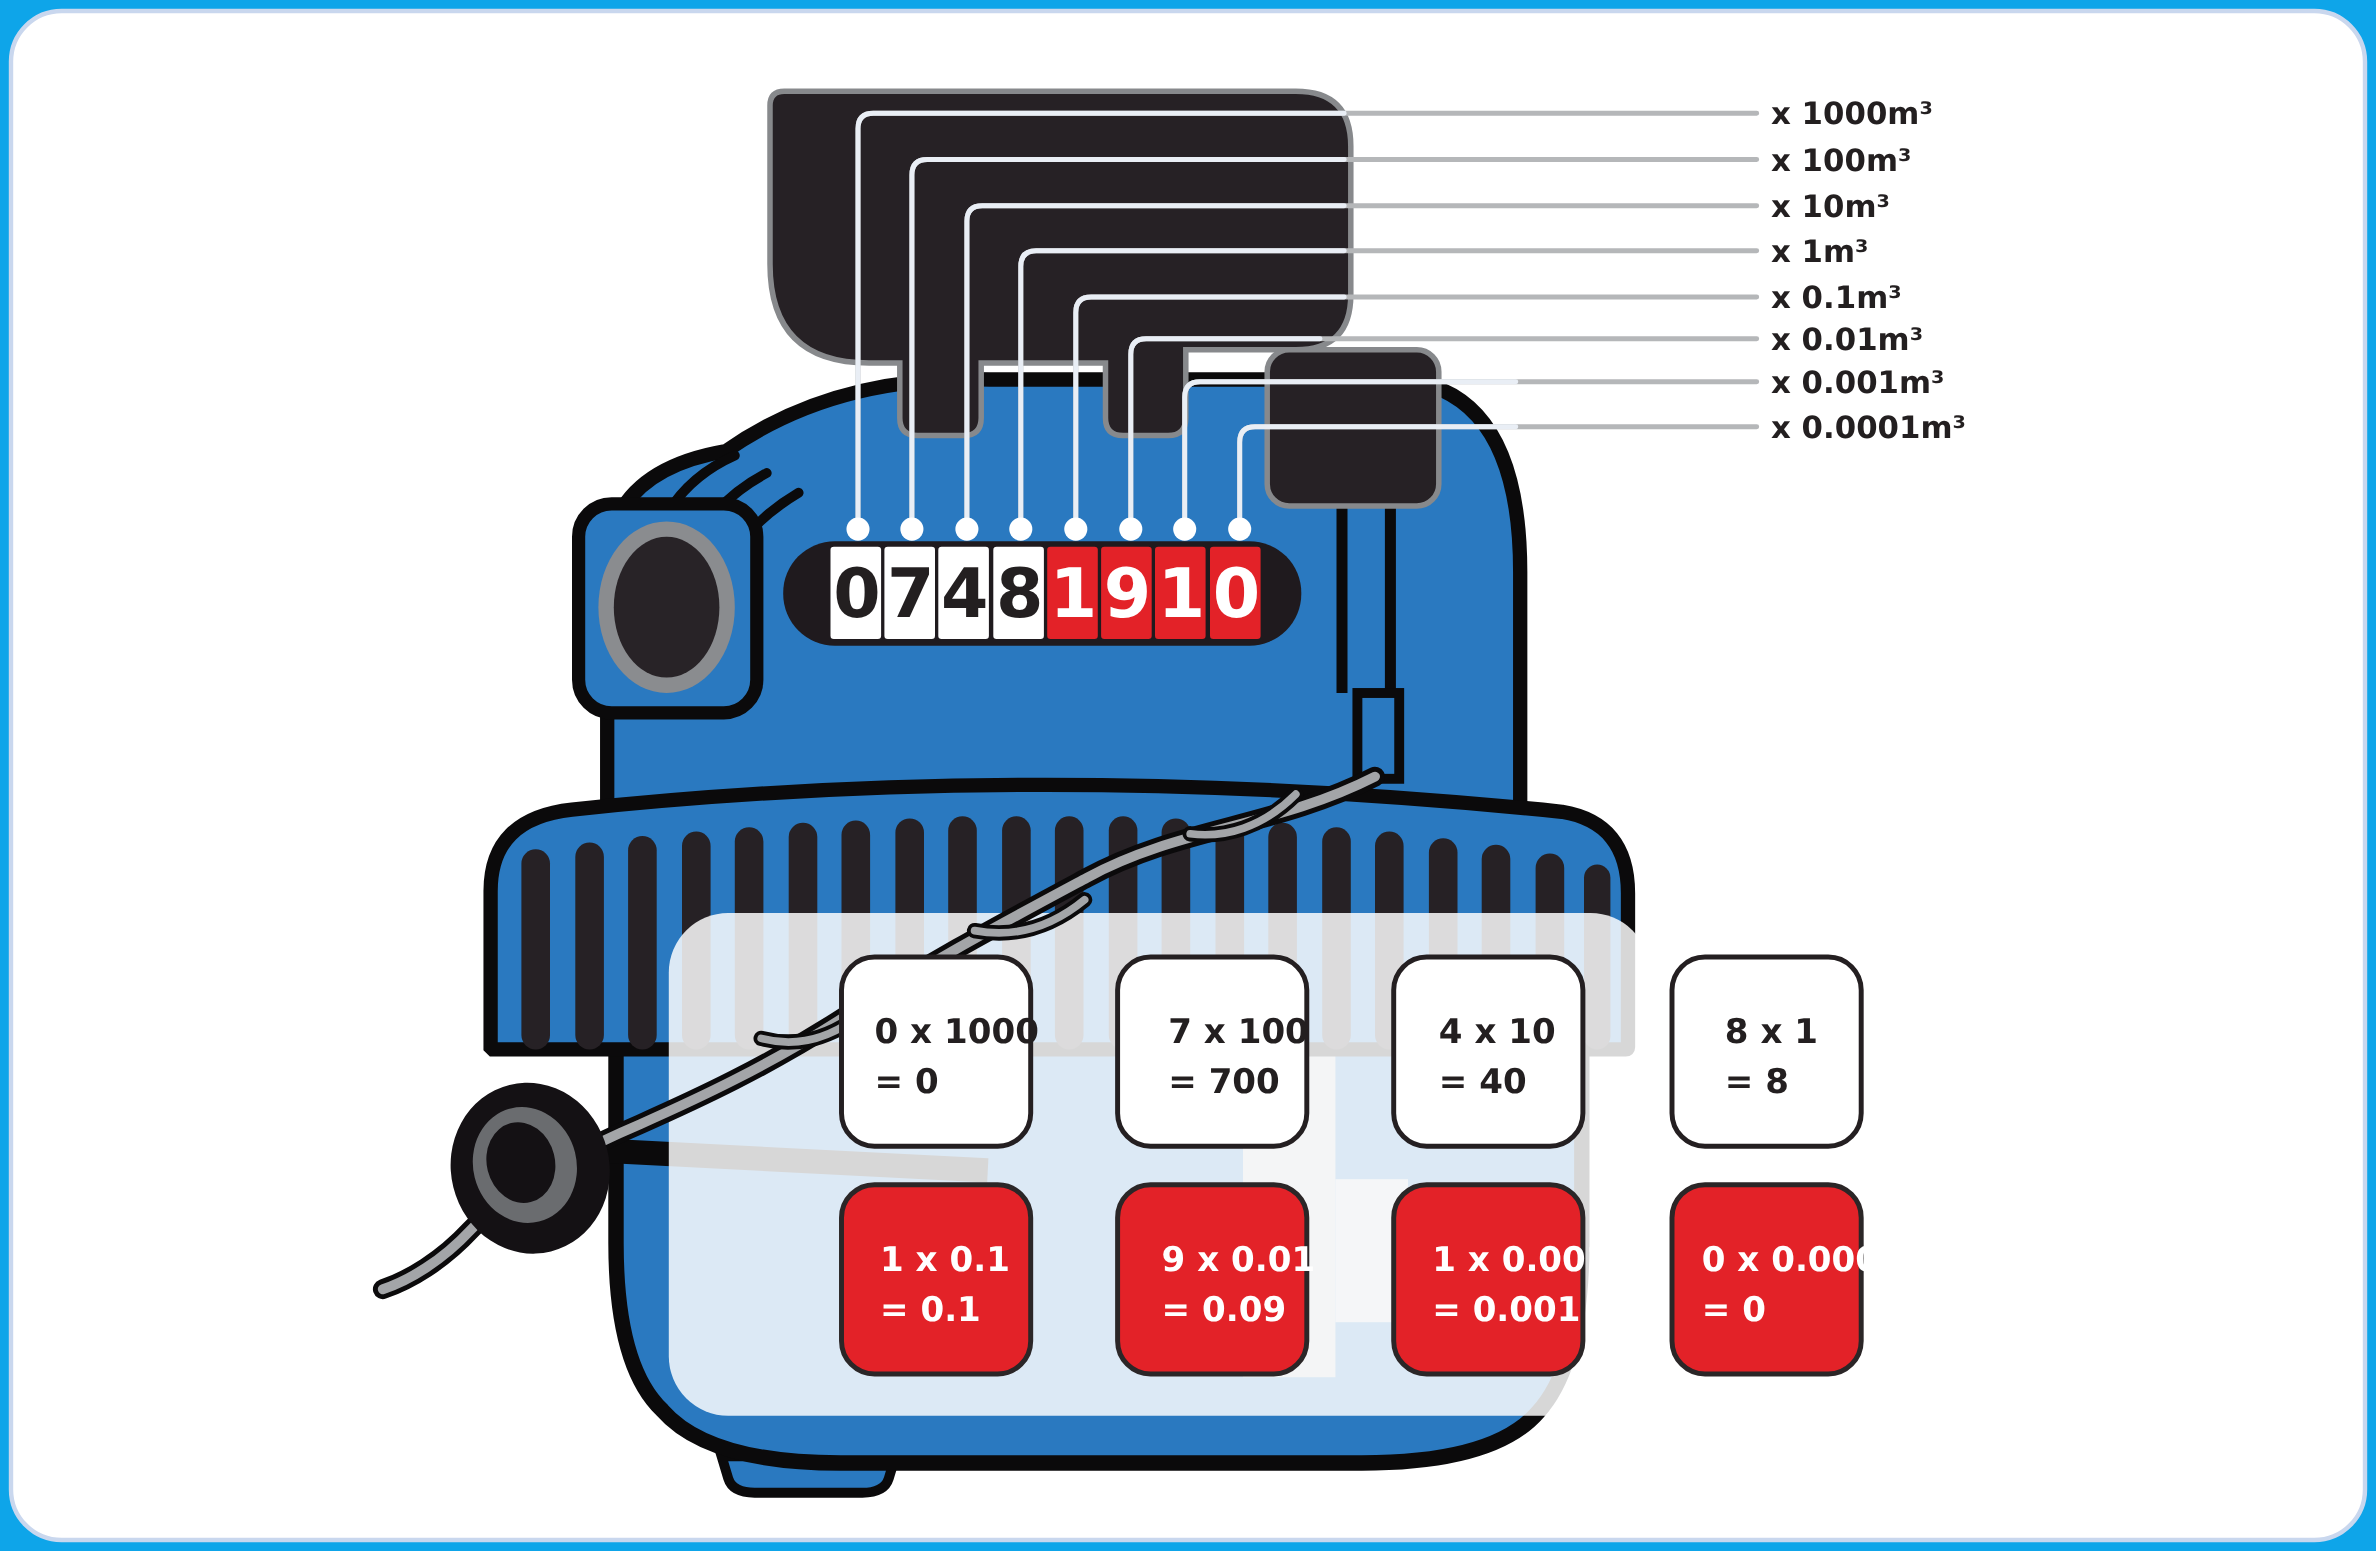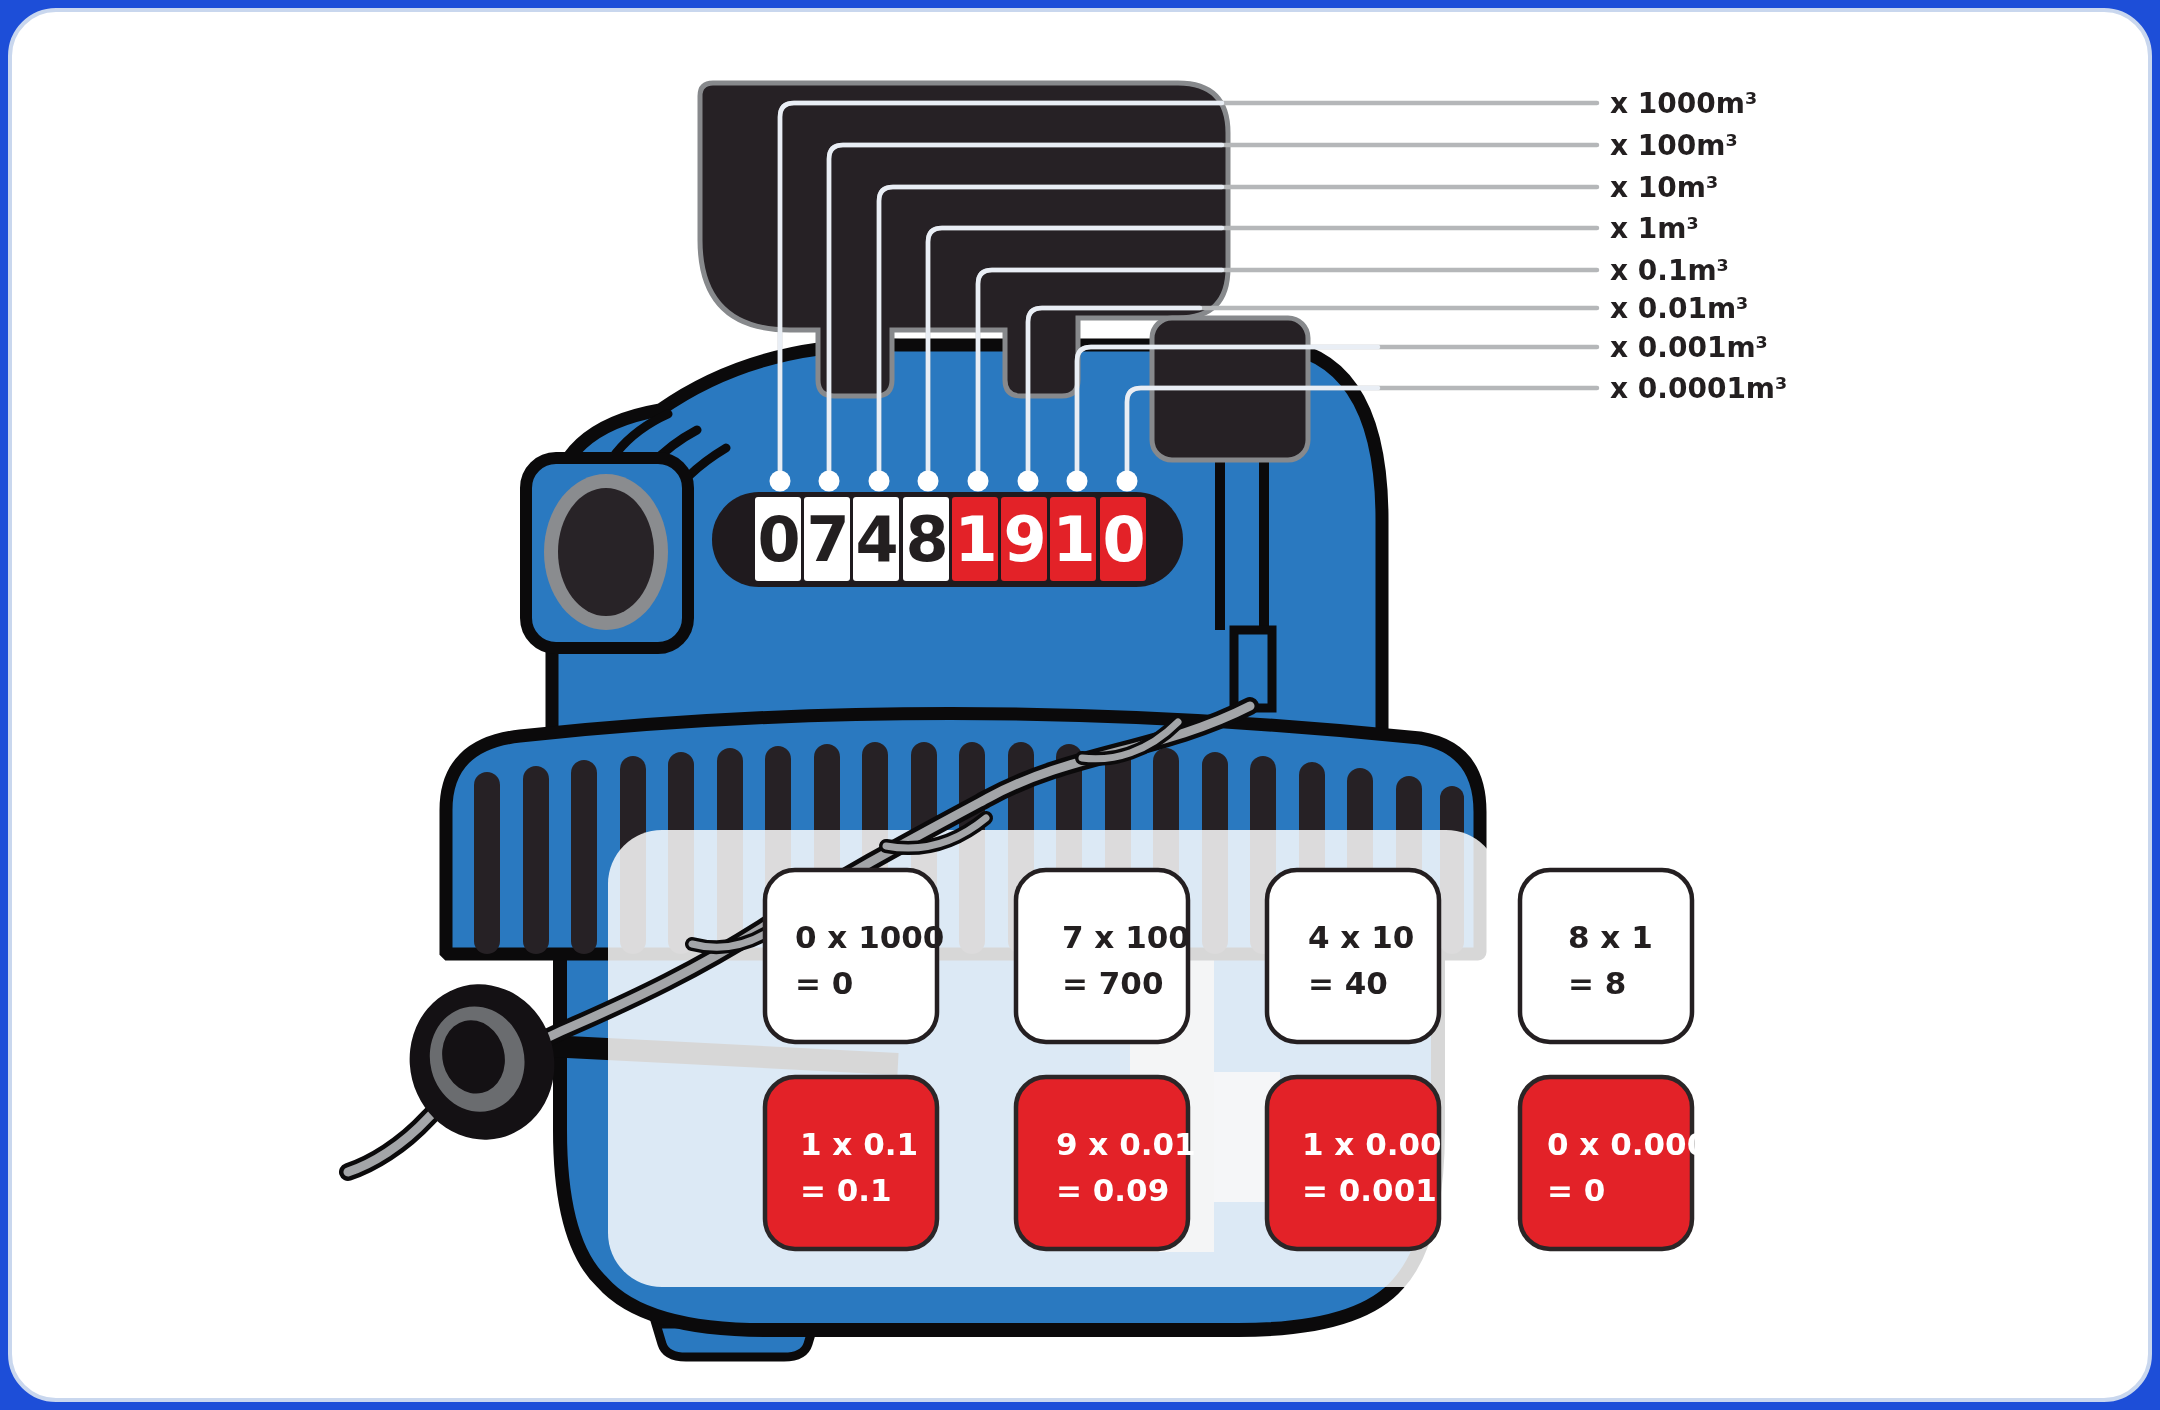--- a/index.html
+++ b/index.html
@@ -1,16 +1,16 @@
 <!DOCTYPE html>
 <html><head>
 <meta charset="utf-8">
 <style>
   html,body{margin:0;padding:0;background:#ffffff;}
-  .stage{position:relative;width:2160px;height:1410px;background:#1d4ed8;overflow:hidden;
+  .stage{position:relative;width:2160px;height:1410px;background:#0ea5e9;overflow:hidden;
          font-family:"DejaVu Sans","Liberation Sans",sans-serif;text-align:right;}
   svg{display:block;}
   .unit-label{font-size:28px;font-weight:bold;fill:#231f20;}
   .digit-black{font-size:62px;font-weight:bold;fill:#231f20;}
   .digit-white{font-size:62px;font-weight:bold;fill:#ffffff;}
   .calc-dark{font-size:31px;font-weight:bold;fill:#231f20;}
   .calc-light{font-size:31px;font-weight:bold;fill:#ffffff;}
 </style>
 </head>
 <body>

